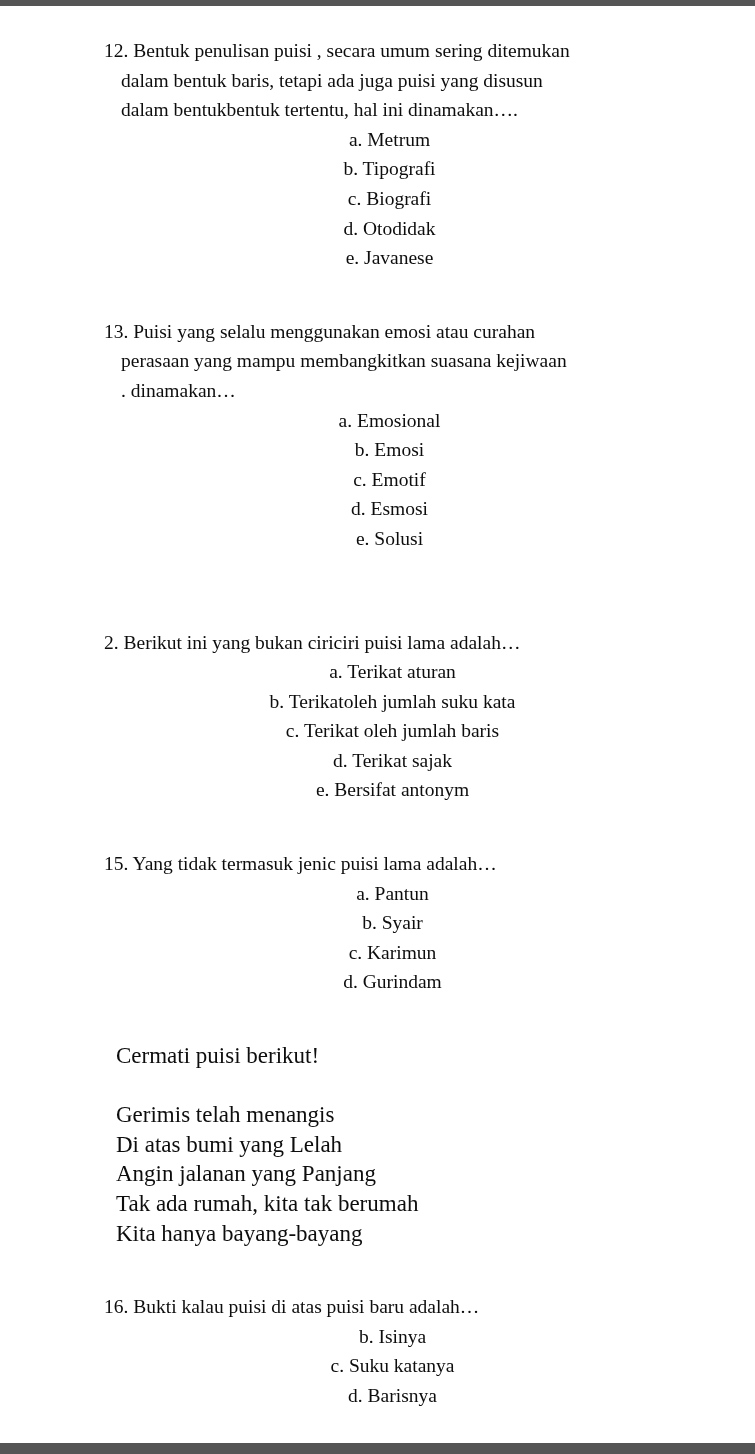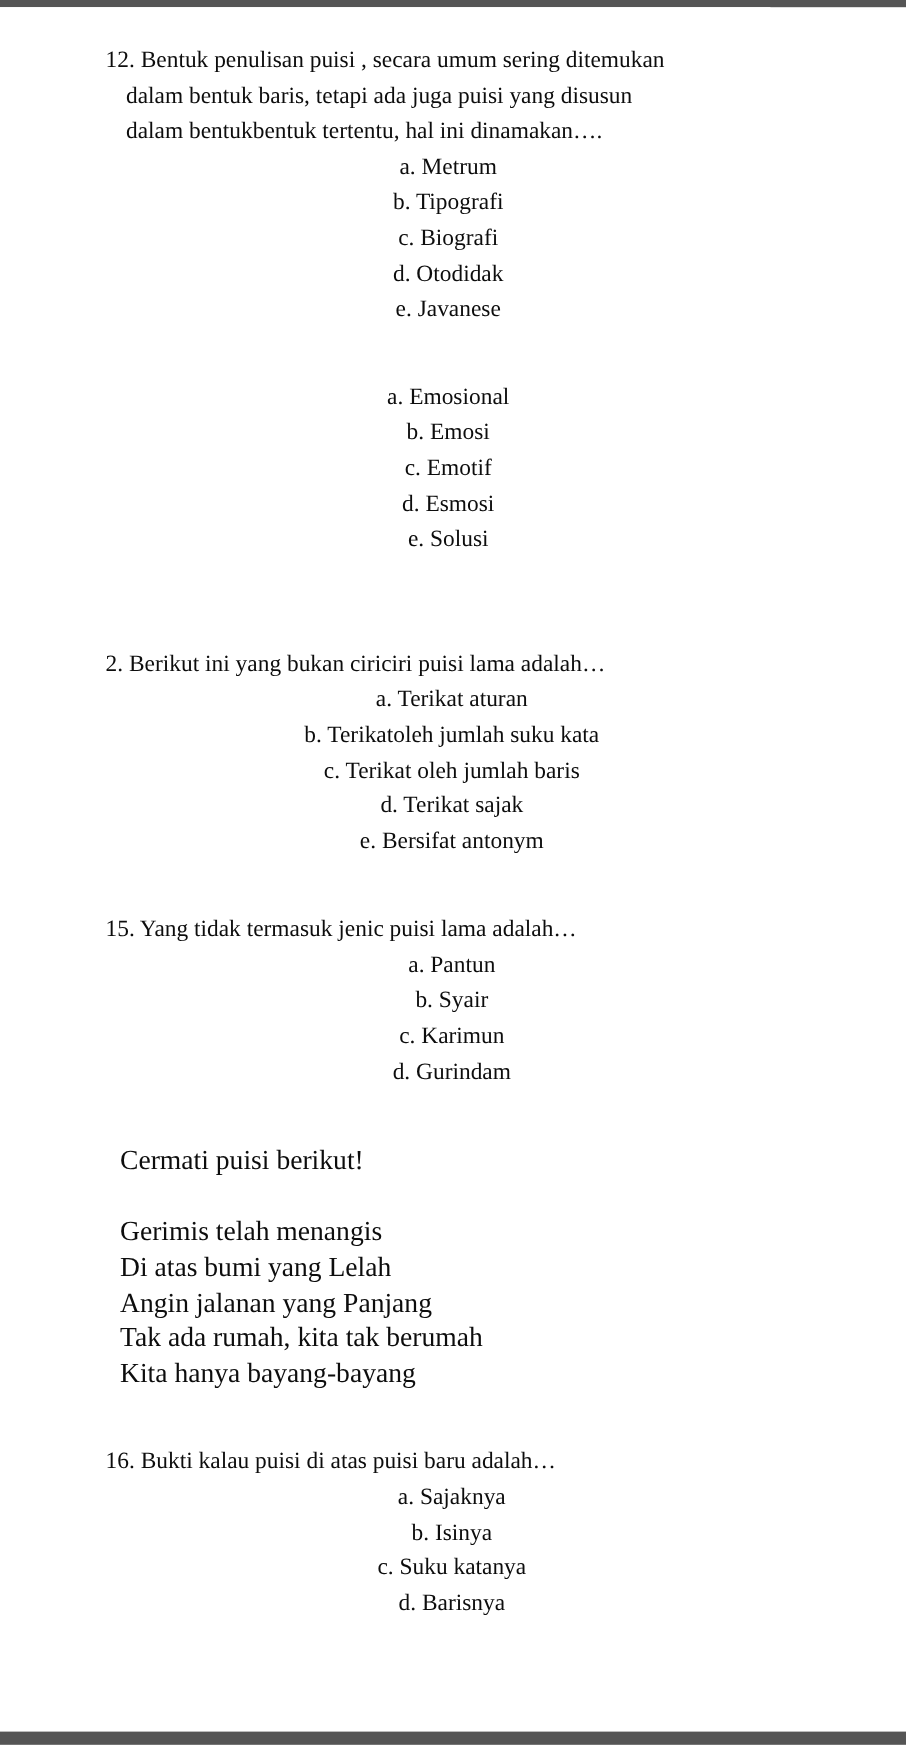--- a/index.html
+++ b/index.html
@@ -22,21 +22,21 @@
     width: 755px;
     height: 6px;
     background: #555555;
   }
   .edge-bar.top { top: 0; }
   .edge-bar.bottom { bottom: 0; height: 11px; }
 
   .page {
     position: absolute;
     top: 6px;
-    left: 0;
+    left: 16px;
     width: 642px;
     bottom: 11px;
     background: #ffffff;
   }
 
   .question-block {
     position: relative;
   }
 
   
@@ -95,20 +95,23 @@
     <p class="opt">a. Metrum</p>
     <p class="opt">b. Tipografi</p>
     <p class="opt">c. Biografi</p>
     <p class="opt">d. Otodidak</p>
     <p class="opt">e. Javanese</p>
   </div>
 
   <div class="gap-md"></div>
 
   <div class="question-block indent-a">
+    <p class="q-stem"><span class="qnum">13.</span> <span>Puisi yang selalu menggunakan emosi atau curahan
+perasaan yang mampu membangkitkan suasana kejiwaan
+. dinamakan…</span></p>
     <p class="opt">a. Emosional</p>
     <p class="opt">b. Emosi</p>
     <p class="opt">c. Emotif</p>
     <p class="opt">d. Esmosi</p>
     <p class="opt">e. Solusi</p>
   </div>
 
   <div class="gap-lg"></div>
 
   <div class="question-block indent-b">
@@ -139,21 +142,20 @@
     <p class="poem-line">Di atas bumi yang Lelah</p>
     <p class="poem-line">Angin jalanan yang Panjang</p>
     <p class="poem-line">Tak ada rumah, kita tak berumah</p>
     <p class="poem-line">Kita hanya bayang-bayang</p>
   </div>
 
   <div class="gap-md"></div>
 
   <div class="question-block indent-b">
     <p class="q-stem"><span class="qnum">16.</span> <span>Bukti kalau puisi di atas puisi baru adalah…</span></p>
-    <p class="opt">a. Sajaknya</p>
     <p class="opt">b. Isinya</p>
     <p class="opt">c. Suku katanya</p>
     <p class="opt">d. Barisnya</p>
 
   </div>
 
 </div>
 
 <div class="edge-bar bottom"></div>
 

